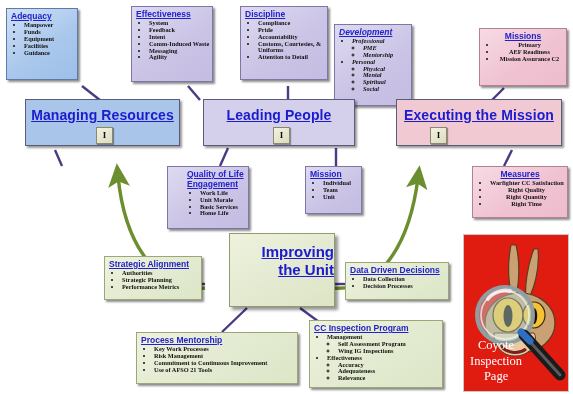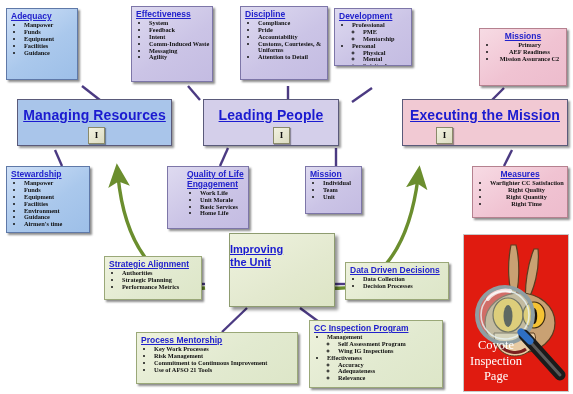--- a/index.html
+++ b/index.html
@@ -76,39 +76,39 @@
     background:linear-gradient(145deg,#f2f2e0,#dcdcc2);
     border:1px solid #8a8a6a;
     font-family:"Liberation Serif", serif;
     font-weight:bold;
     font-size:9px;
     color:#111;
     text-align:center;
     line-height:14px;
     box-shadow:1px 1px 1px rgba(0,0,0,.35);
   }
-  .pblue{background:#a9c5ea;}
+  .pblue{background:#a9c5ea;margin-left:8px;}
   .ppurple{background:#d4cfea;}
   .ppink{background:#f1c9d3;}
 
   
   #hub{
     position:absolute;
     background:linear-gradient(150deg,#eef2de 0%,#e3e9cf 60%,#dde5c5 100%);
     border:1px solid #8e9c70;
     box-shadow:3px 3px 3px rgba(0,0,0,.42);
   }
   #hub .htitle{
     font-family:"Liberation Sans", sans-serif;
     font-weight:bold;
-    font-size:11px;
+    font-size:15px;
     line-height:1.18;
     color:#1b1bd0;
     text-decoration:underline;
-    text-align:left;
+    text-align:right;
     margin-top:9px;
   }
 
   
   #coyote{
     position:absolute;
     background:#e01b10;
     border:1px solid #c8c8c8;
     overflow:hidden;
   }
@@ -181,21 +181,21 @@
     <span class="ttl">Discipline</span>
     <ul>
       <li>Compliance</li>
       <li>Pride</li>
       <li>Accountability</li>
       <li style="white-space:normal;line-height:1.02;">Customs, Courtesies, &amp; Uniforms</li>
       <li>Attention to Detail</li>
     </ul>
   </div>
 
-  <div class="box card purple" style="left:334px;top:8px;width:78px;height:58px;">
+  <div class="box card purple" style="left:334px;top:24px;width:78px;height:82px;font-style:italic;">
     <span class="ttl">Development</span>
     <ul>
       <li>Professional</li>
       <ul>
         <li>PME</li>
         <li>Mentorship</li>
       </ul>
       <li>Personal</li>
       <ul>
         <li>Physical</li>
@@ -213,42 +213,30 @@
       <li>AEF Readiness</li>
       <li>Mission Assurance C2</li>
     </ul>
   </div>
 
   <div class="box pillar pblue" style="left:17px;top:99px;width:155px;height:47px;">
     <div class="ptitle">Managing Resources</div>
     <div class="ibadge" style="left:70px;top:27px;">I</div>
   </div>
 
-  <div class="box pillar ppurple" style="left:203px;top:99px;width:136px;height:47px;">
+  <div class="box pillar ppurple" style="left:203px;top:99px;width:152px;height:47px;">
     <div class="ptitle">Leading People</div>
     <div class="ibadge" style="left:69px;top:27px;">I</div>
   </div>
 
-  <div class="box pillar ppink" style="left:396px;top:99px;width:166px;height:47px;margin-left:6px;">
+  <div class="box pillar ppink" style="left:396px;top:99px;width:166px;height:47px;">
     <div class="ptitle">Executing the Mission</div>
     <div class="ibadge" style="left:33px;top:27px;">I</div>
   </div>
 
-  <div class="box card blue" style="left:6px;top:166px;width:84px;height:67px;">
-    <span class="ttl">Stewardship</span>
-    <ul>
-      <li>Manpower</li>
-      <li>Funds</li>
-      <li>Equipment</li>
-      <li>Facilities</li>
-      <li>Environment</li>
-      <li>Guidance</li>
-      <li>Airmen's time</li>
-    </ul>
-  </div>
 
   <div class="box card purple" style="left:167px;top:166px;width:82px;height:63px;padding-left:19px;">
     <span class="ttl" style="white-space:normal;line-height:1.12;">Quality of Life Engagement</span>
     <ul>
       <li>Work Life</li>
       <li>Unit Morale</li>
       <li>Basic Services</li>
       <li>Home Life</li>
     </ul>
   </div>

